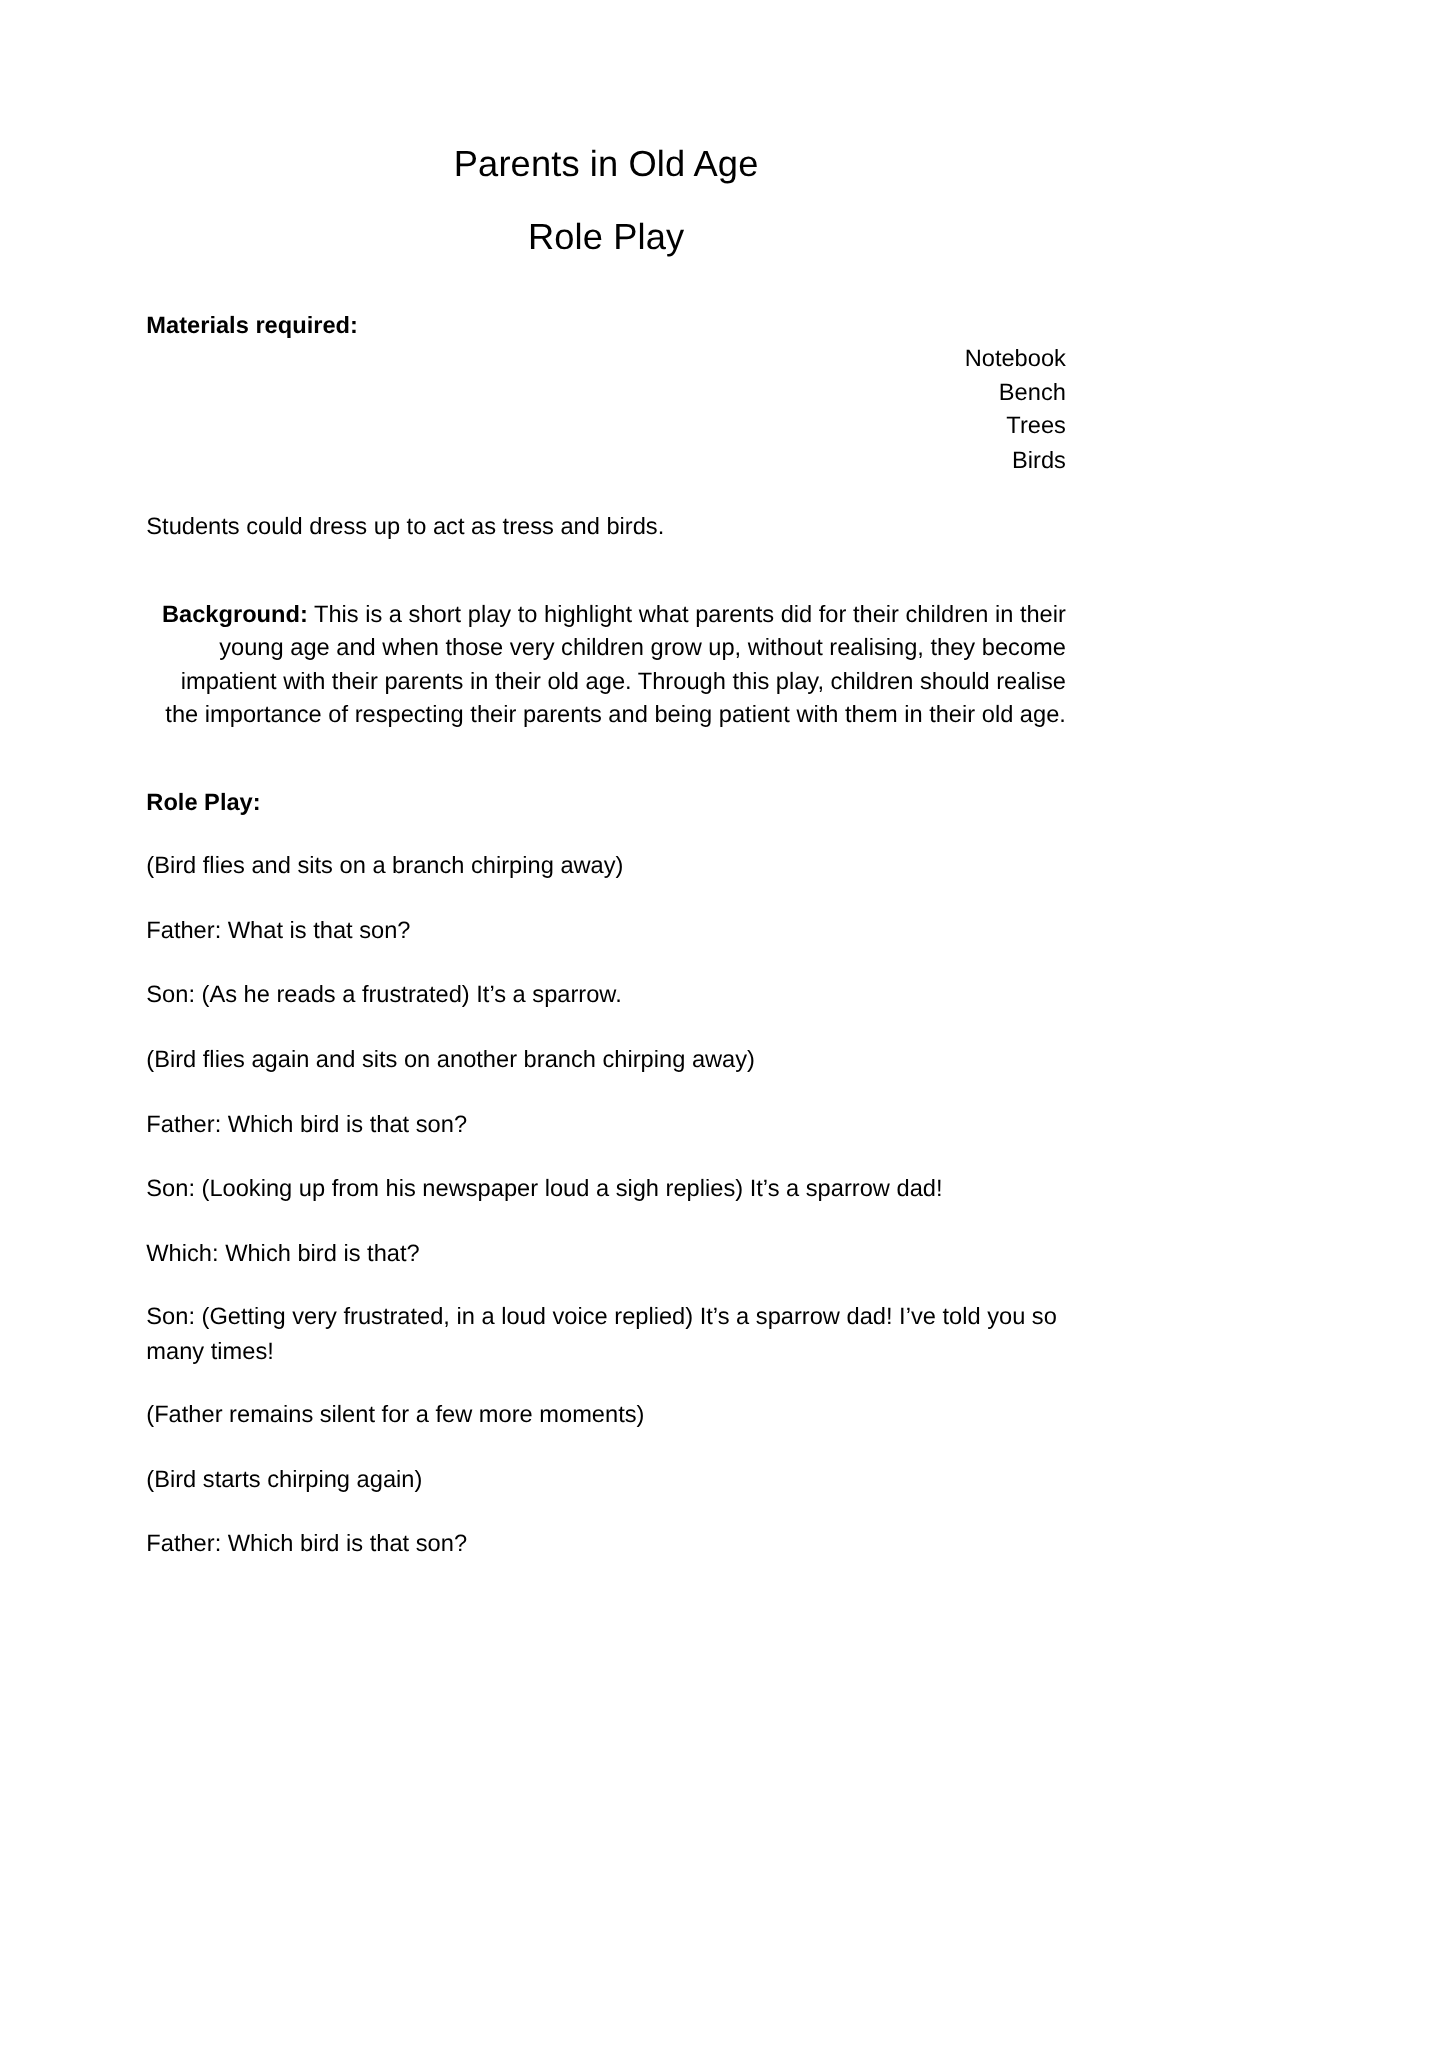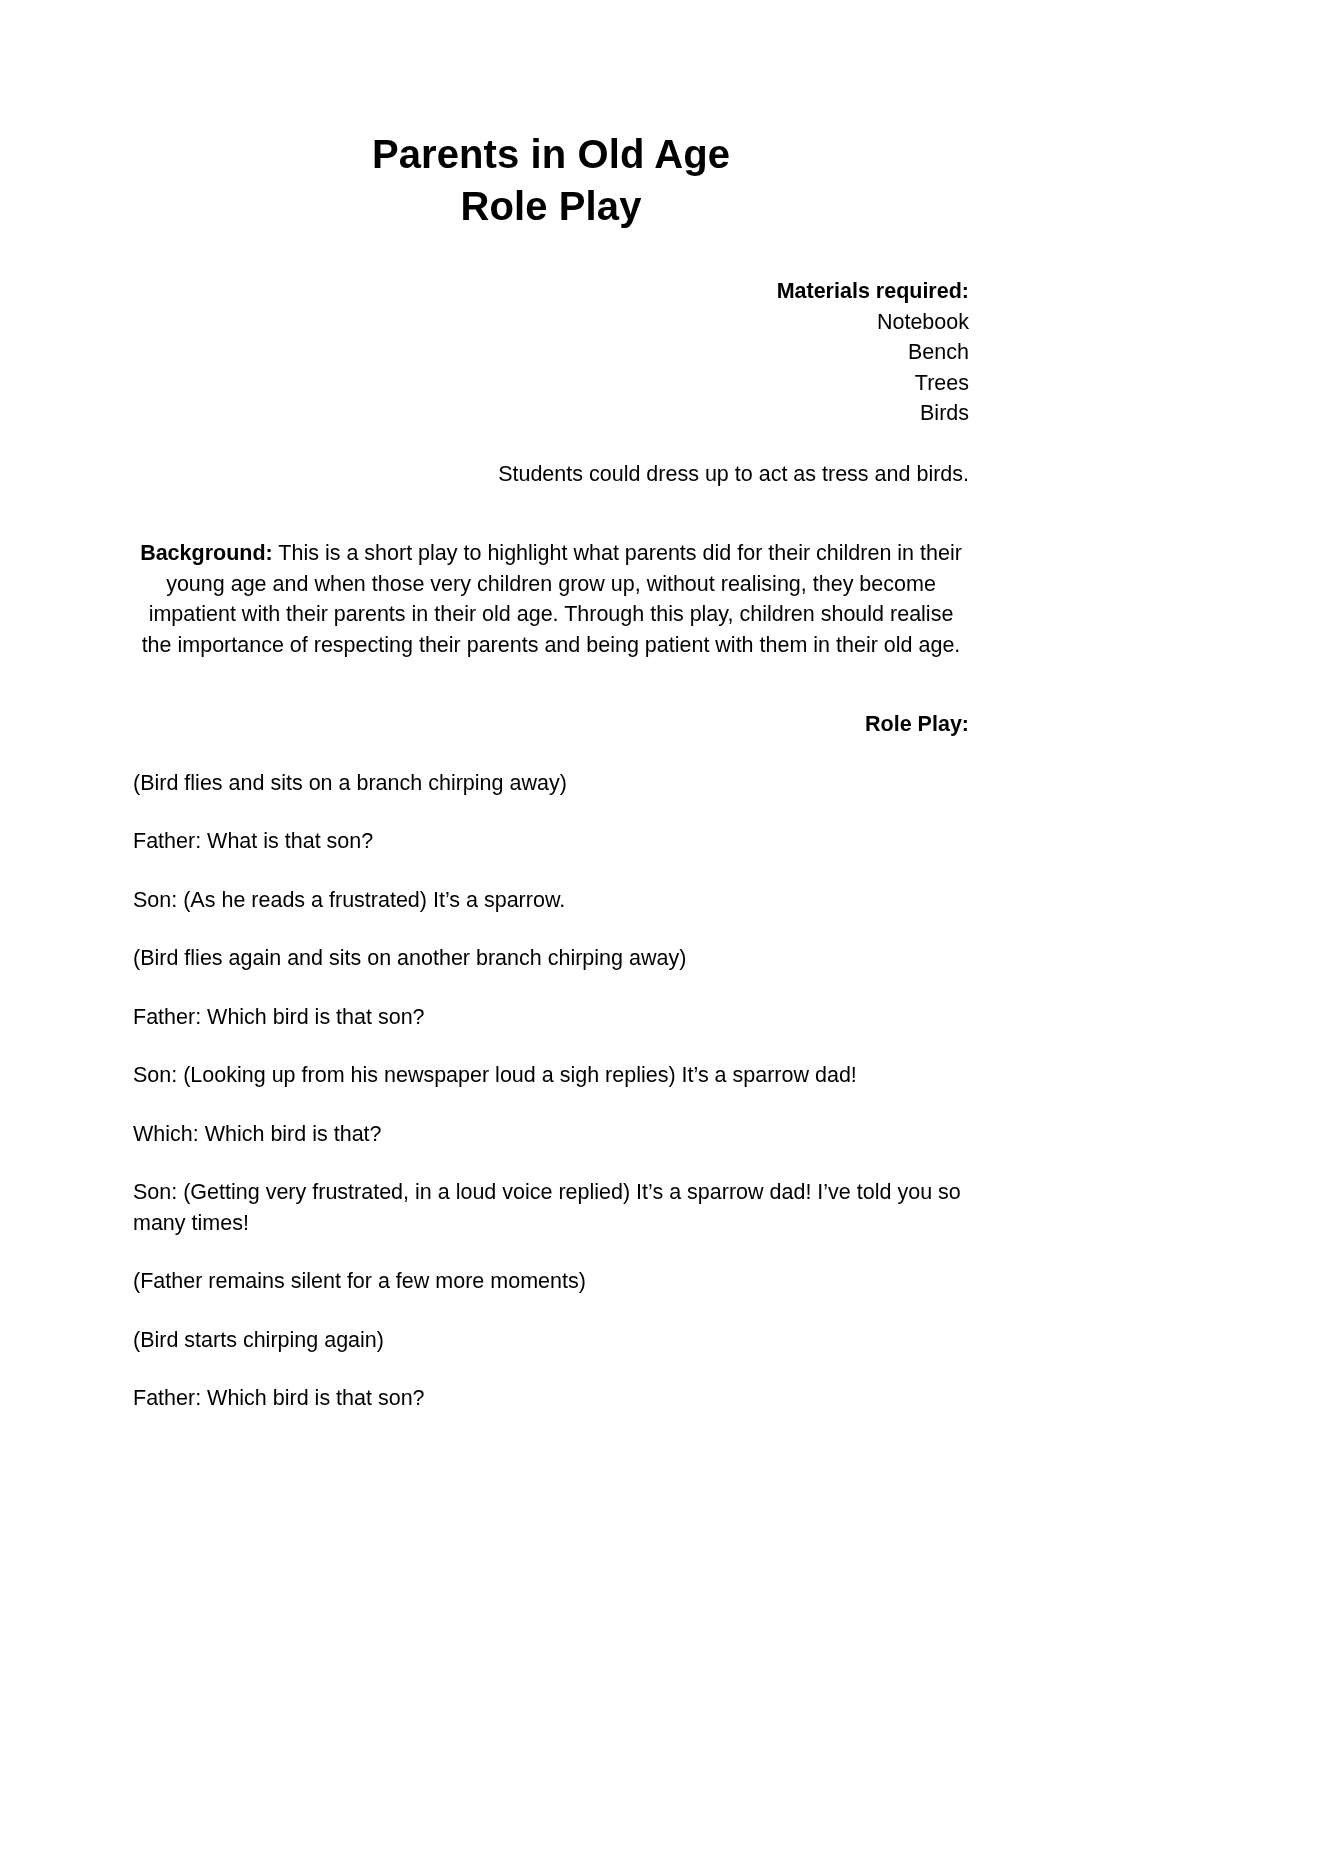--- a/index.html
+++ b/index.html
@@ -24,32 +24,32 @@
     left: 133px;
     top: 0;
     width: 836px;
   }
   .title-block {
     text-align: center;
     margin-top: 128px;
     line-height: 1.30;
   }
   .title-line {
-    font-size: 40px;
-    font-weight: 700;
+    font-size: 33px;
+    font-weight: 400;
     letter-spacing: 0.1px;
+    margin-top: 23px;
   }
   .body-block {
     margin-top: 44px;
     font-size: 21.5px;
     line-height: 1.42;
   }
   .para {
     margin: 0 0 21px 0;
-    text-align: right;
   }
   .para.tight {
     margin: 0;
   }
   .heading {
     font-weight: 700;
     margin: 0;
   }
   .bold-lead {
     font-weight: 700;
@@ -63,21 +63,21 @@
   .materials-list li {
     margin: 0;
     padding: 0;
   }
   .spacer-sm { height: 28px; }
   .spacer-md { height: 30px; }
   .dialogue-para {
     margin: 0 0 28px 0;
   }
   .justified {
-    text-align: center;
+    text-align: right;
   }
 </style>
 </head>
 <body>
 
 <div class="page">
   <div class="sheet">
 
     <div class="title-block">
       <div class="title-line">Parents in Old Age</div>

